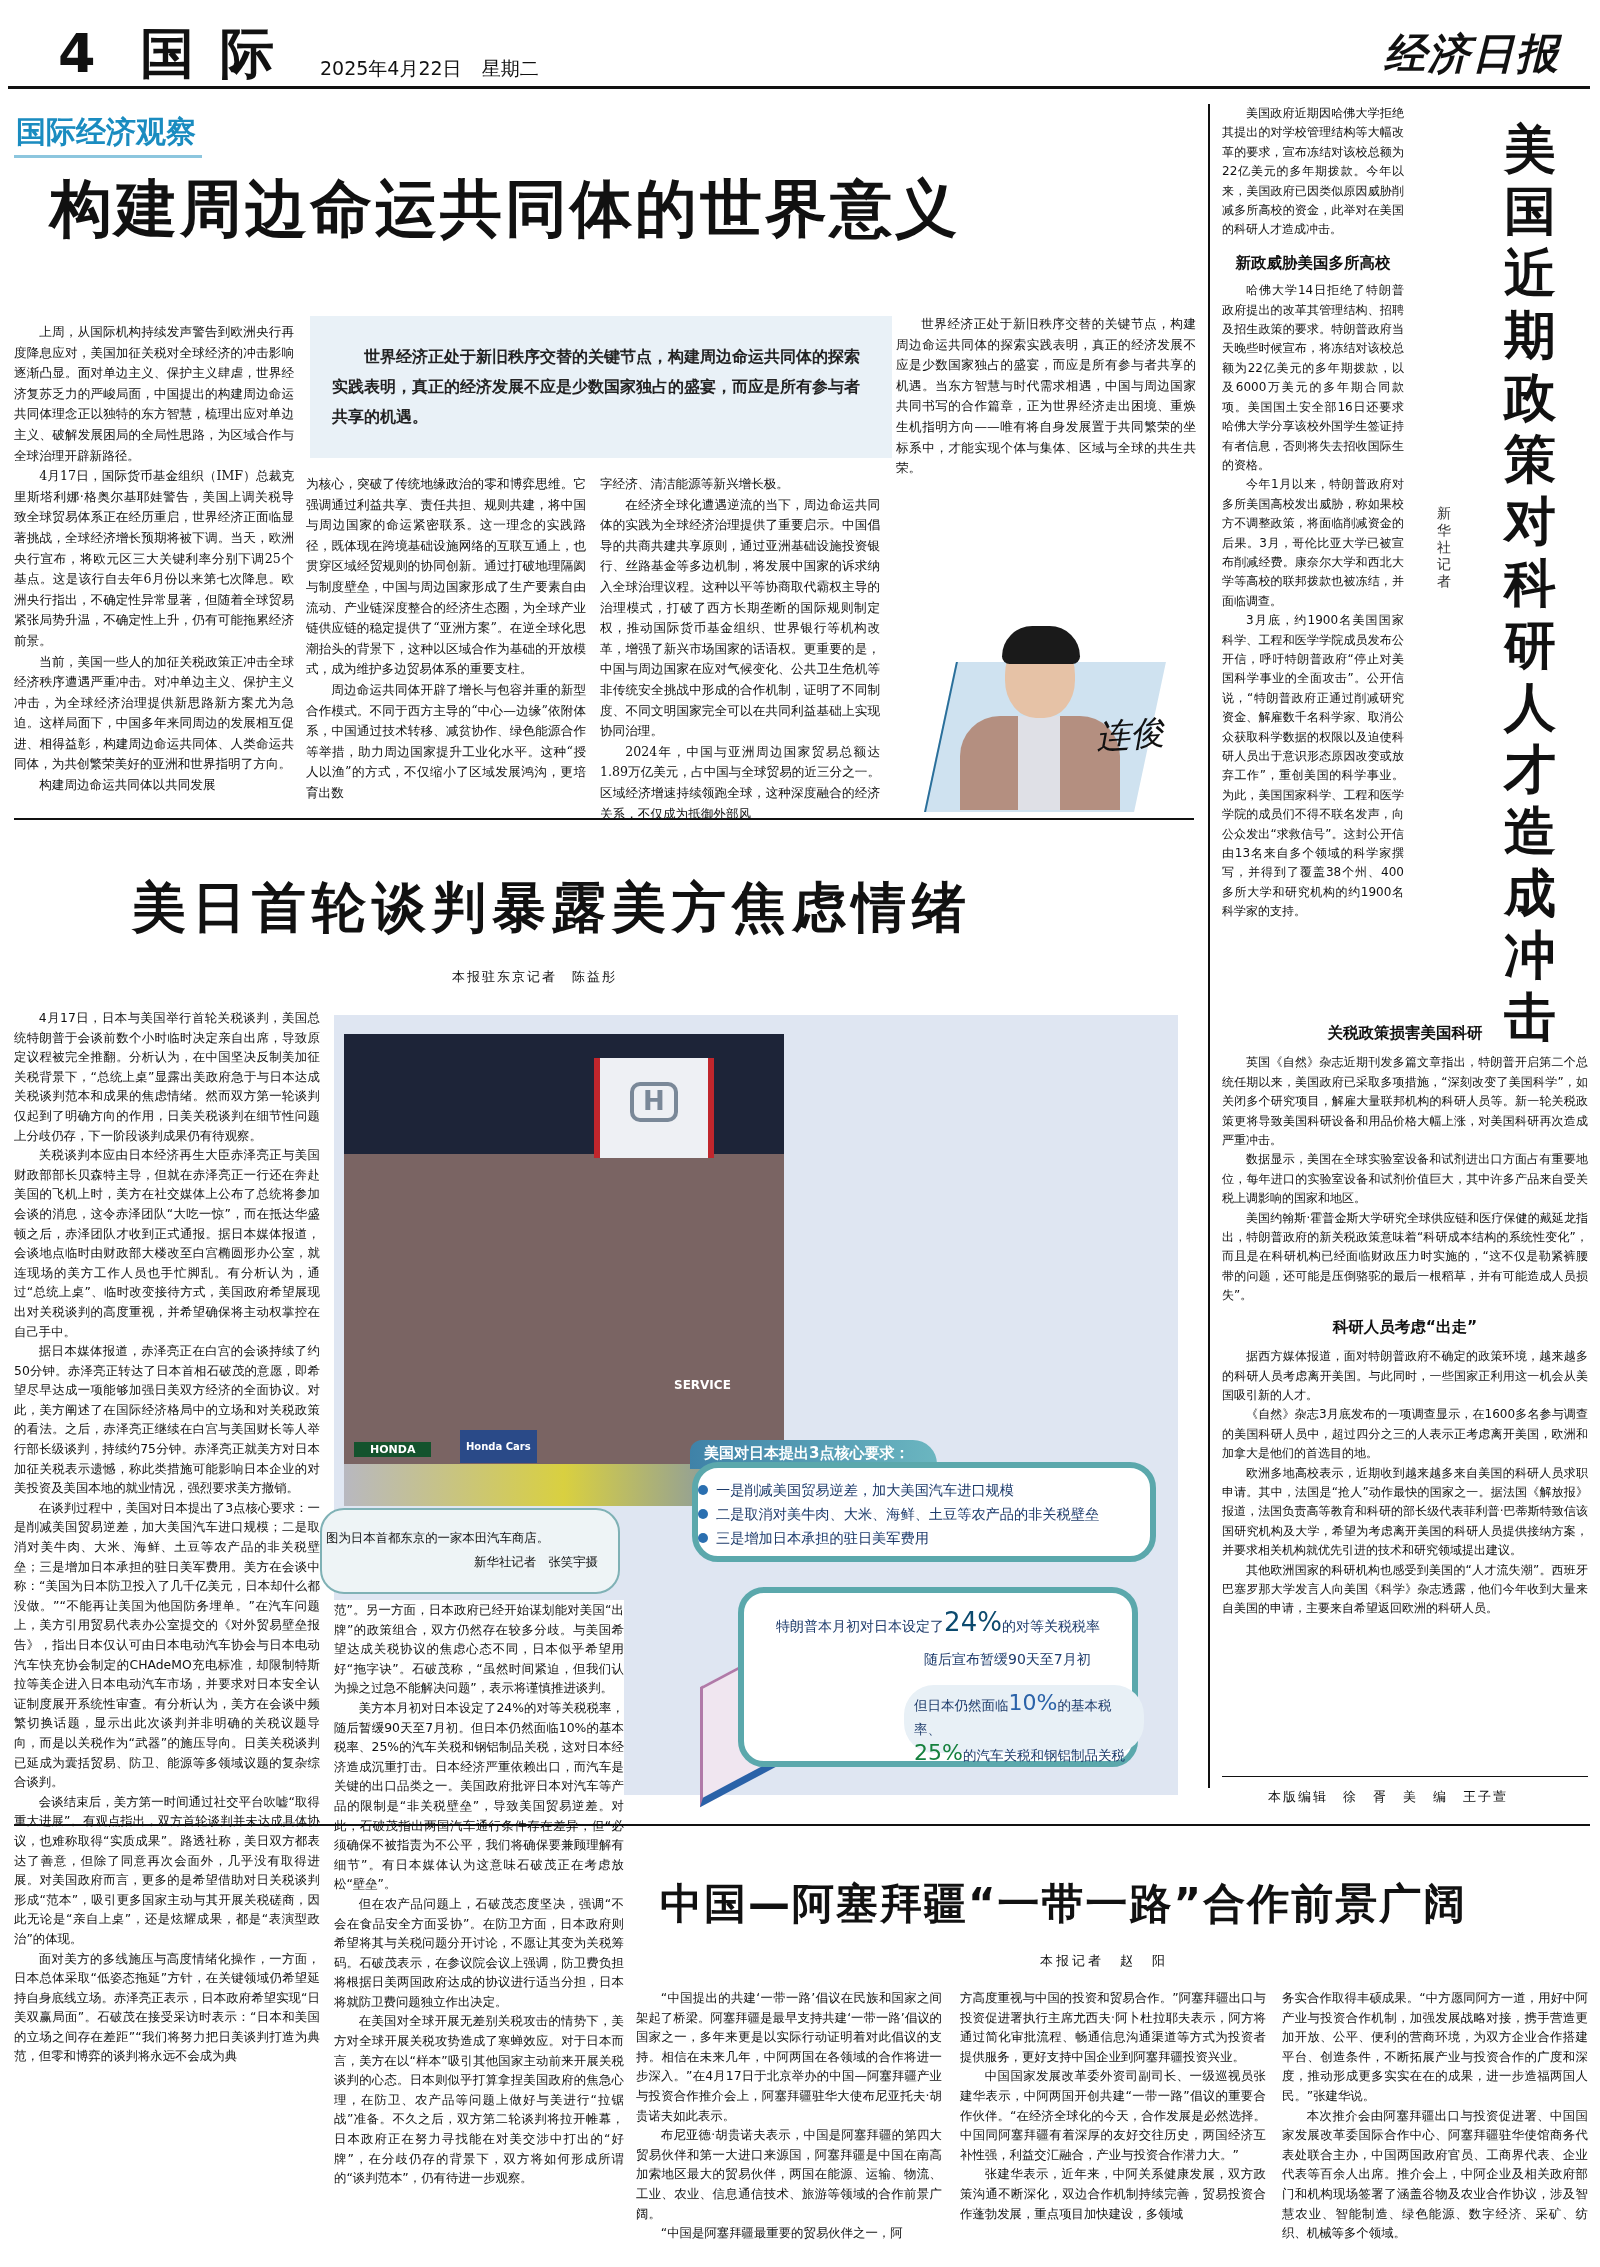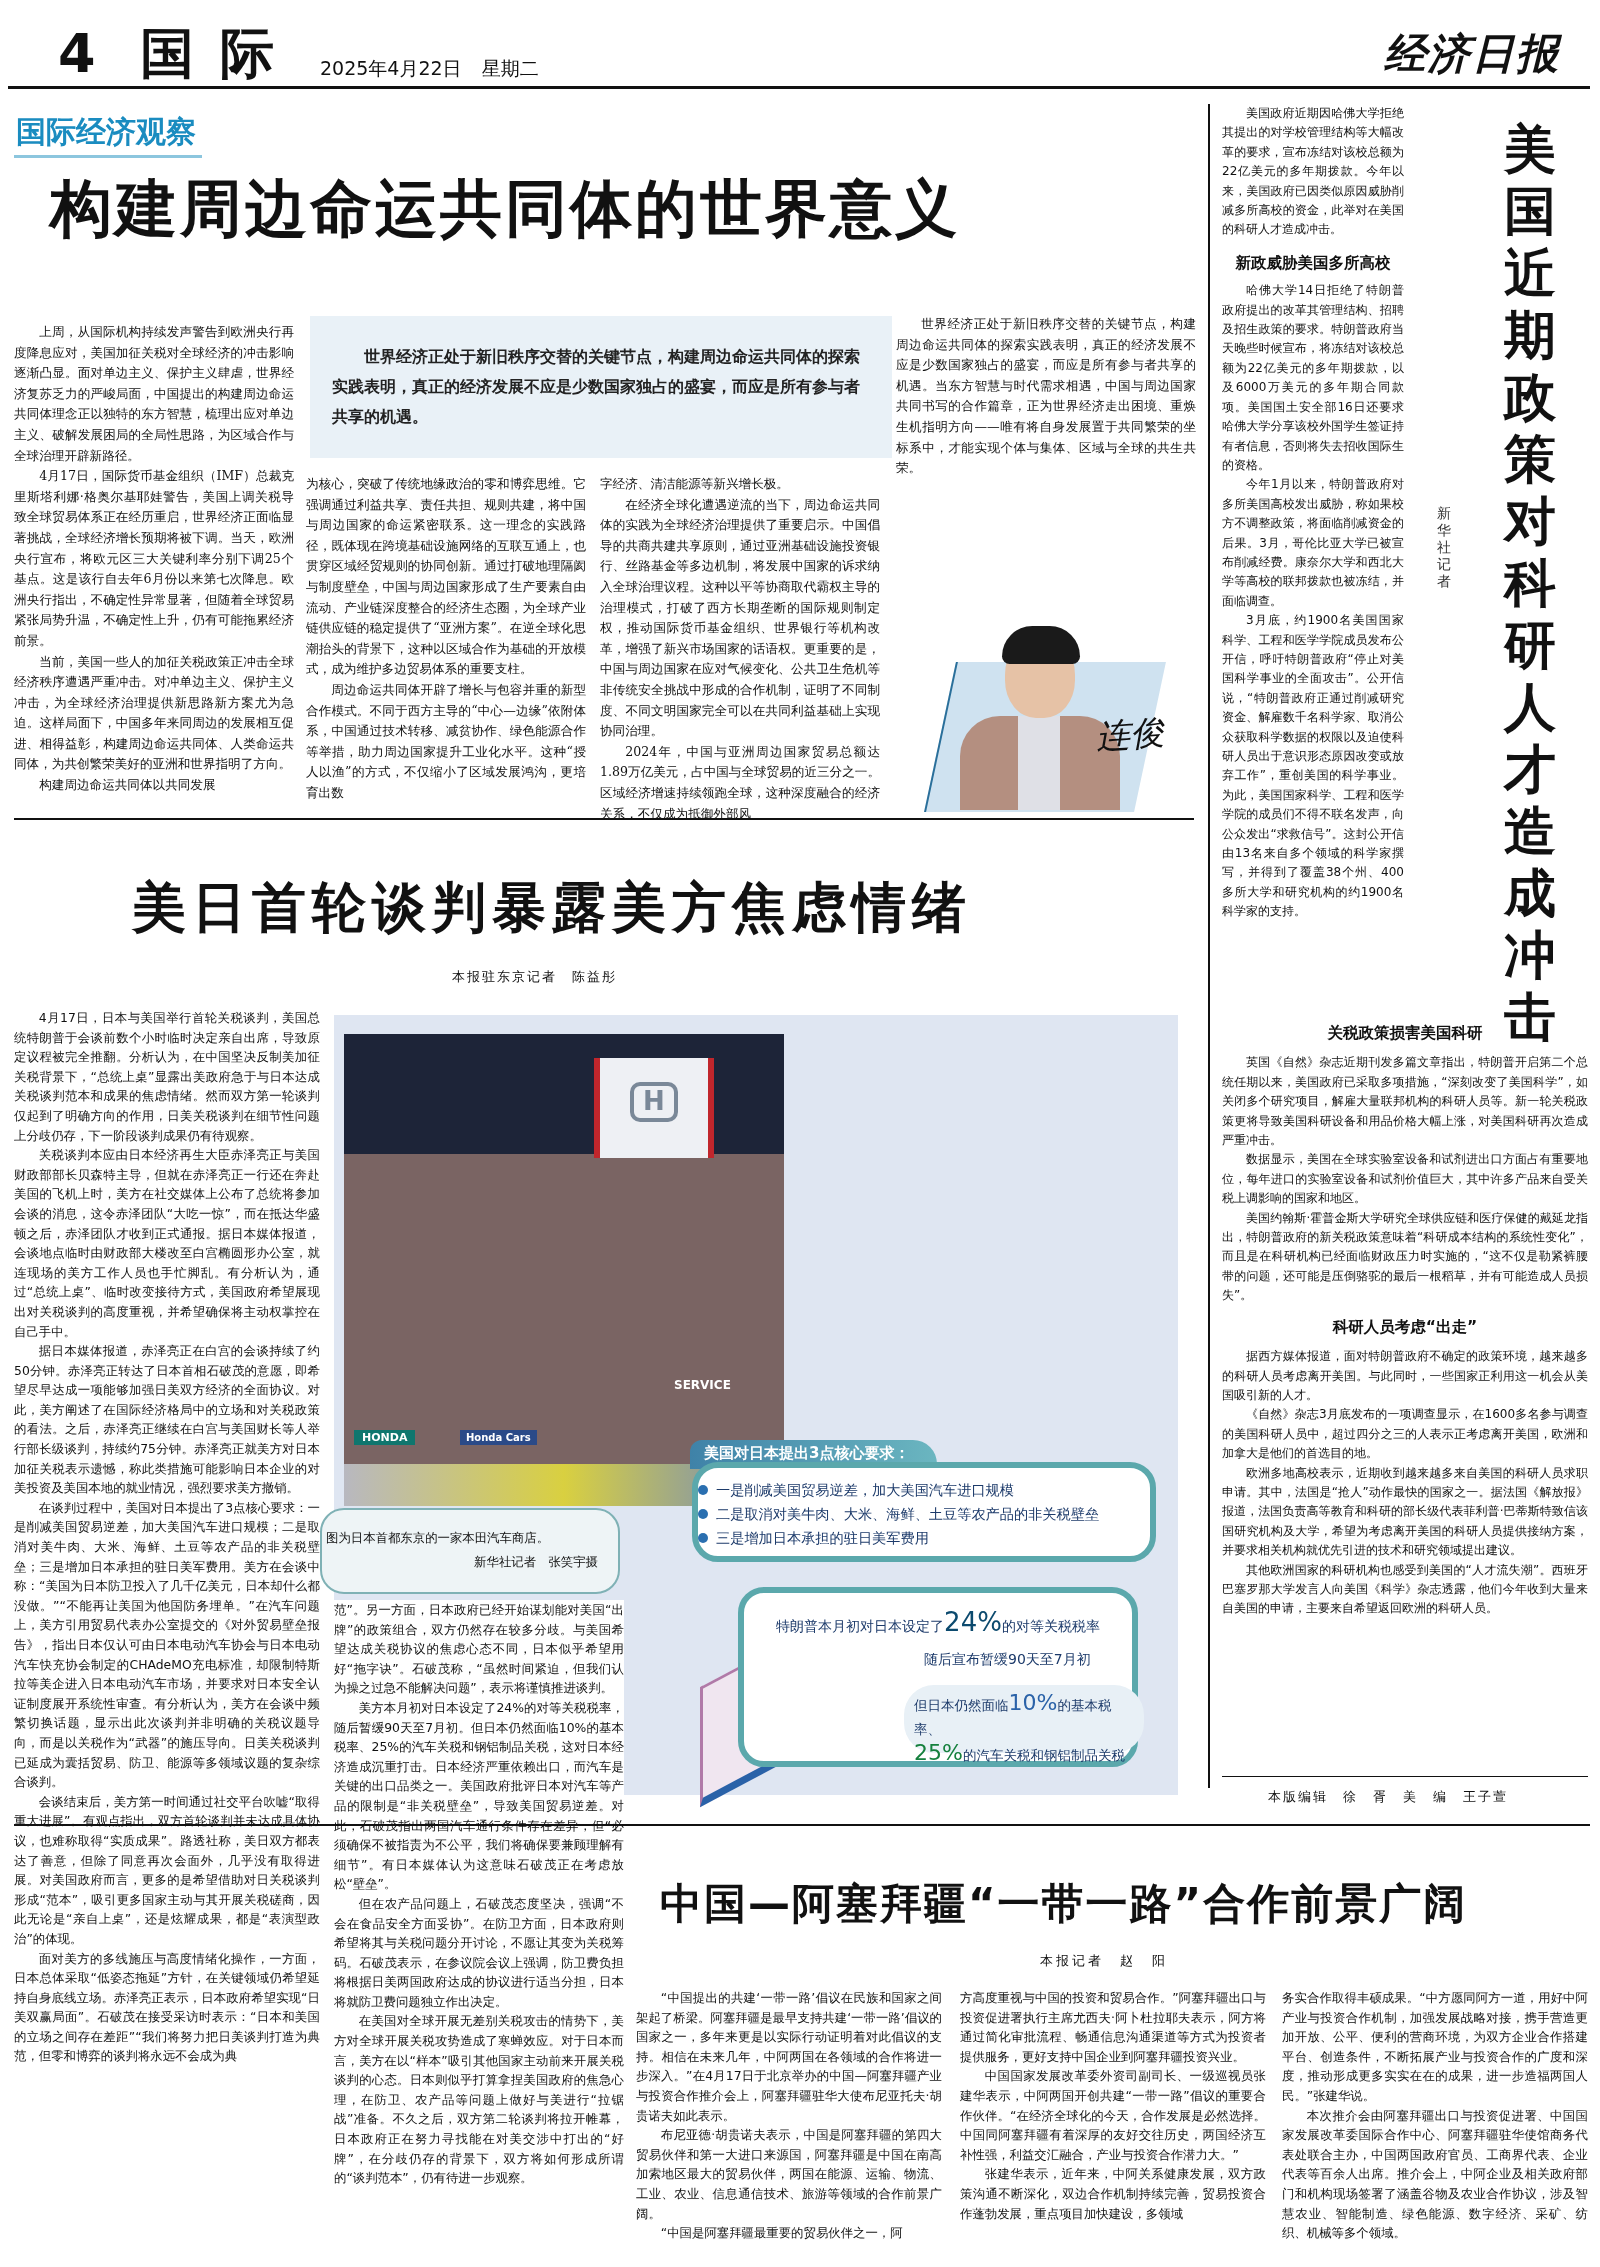--- a/index.html
+++ b/index.html
@@ -103,22 +103,22 @@
   <p>会谈结束后，美方第一时间通过社交平台吹嘘“取得重大进展”。有观点指出，双方首轮谈判并未达成具体协议，也难称取得“实质成果”。路透社称，美日双方都表达了善意，但除了同意再次会面外，几乎没有取得进展。对美国政府而言，更多的是希望借助对日关税谈判形成“范本”，吸引更多国家主动与其开展关税磋商，因此无论是“亲自上桌”，还是炫耀成果，都是“表演型政治”的体现。</p>
   <p>面对美方的多线施压与高度情绪化操作，一方面，日本总体采取“低姿态拖延”方针，在关键领域仍希望延持自身底线立场。赤泽亮正表示，日本政府希望实现“日美双赢局面”。石破茂在接受采访时表示：“日本和美国的立场之间存在差距”“我们将努力把日美谈判打造为典范，但零和博弈的谈判将永远不会成为典</p>
 </div>
 
 <div class="abs photo-box"></div>
 <div class="abs photo">
   <div class="abs" style="left:0;top:120px;width:440px;height:352px;background:#7a6463"></div>
   <div class="abs" style="left:250px;top:24px;width:120px;height:100px;background:#eef0f4;border-left:6px solid #c0262c;border-right:6px solid #c0262c">
     <div style="margin:24px auto 0;width:48px;height:40px;border:4px solid #7a8898;border-radius:10px;text-align:center;font:bold 26px 'DejaVu Sans',sans-serif;color:#7a8898">H</div>
   </div>
-  <div class="abs" style="left:10px;top:396px;color:#fff;background:#0f766e;font:bold 11px 'DejaVu Sans',sans-serif;padding:1px 8px">HONDA</div>
-  <div class="abs" style="left:116px;top:396px;color:#fff;background:#2a4a88;font:bold 10px 'DejaVu Sans',sans-serif;padding:2px 6px">Honda Cars</div>
+  <div class="abs" style="left:10px;top:408px;color:#fff;background:#14532d;font:bold 11px 'DejaVu Sans',sans-serif;padding:1px 16px">HONDA</div>
+  <div class="abs" style="left:116px;top:396px;color:#fff;background:#2a4a88;font:bold 10px 'DejaVu Sans',sans-serif;padding:11px 6px">Honda Cars</div>
   <div class="abs" style="left:330px;top:344px;color:#fff;font:bold 12px 'DejaVu Sans',sans-serif">SERVICE</div>
   <div class="abs" style="left:0;top:430px;width:440px;height:42px;background:linear-gradient(90deg,#b8b8c0,#d9d040,#6a84c8)"></div>
 </div>
 <div class="abs caption-box">
   <div>图为日本首都东京的一家本田汽车商店。</div>
   <div class="sans" style="text-align:right;padding-right:6px">新华社记者　张笑宇摄</div>
 </div>
 
 <div class="abs demand-tab">美国对日本提出3点核心要求：</div>
 <ul class="abs demand-box">

